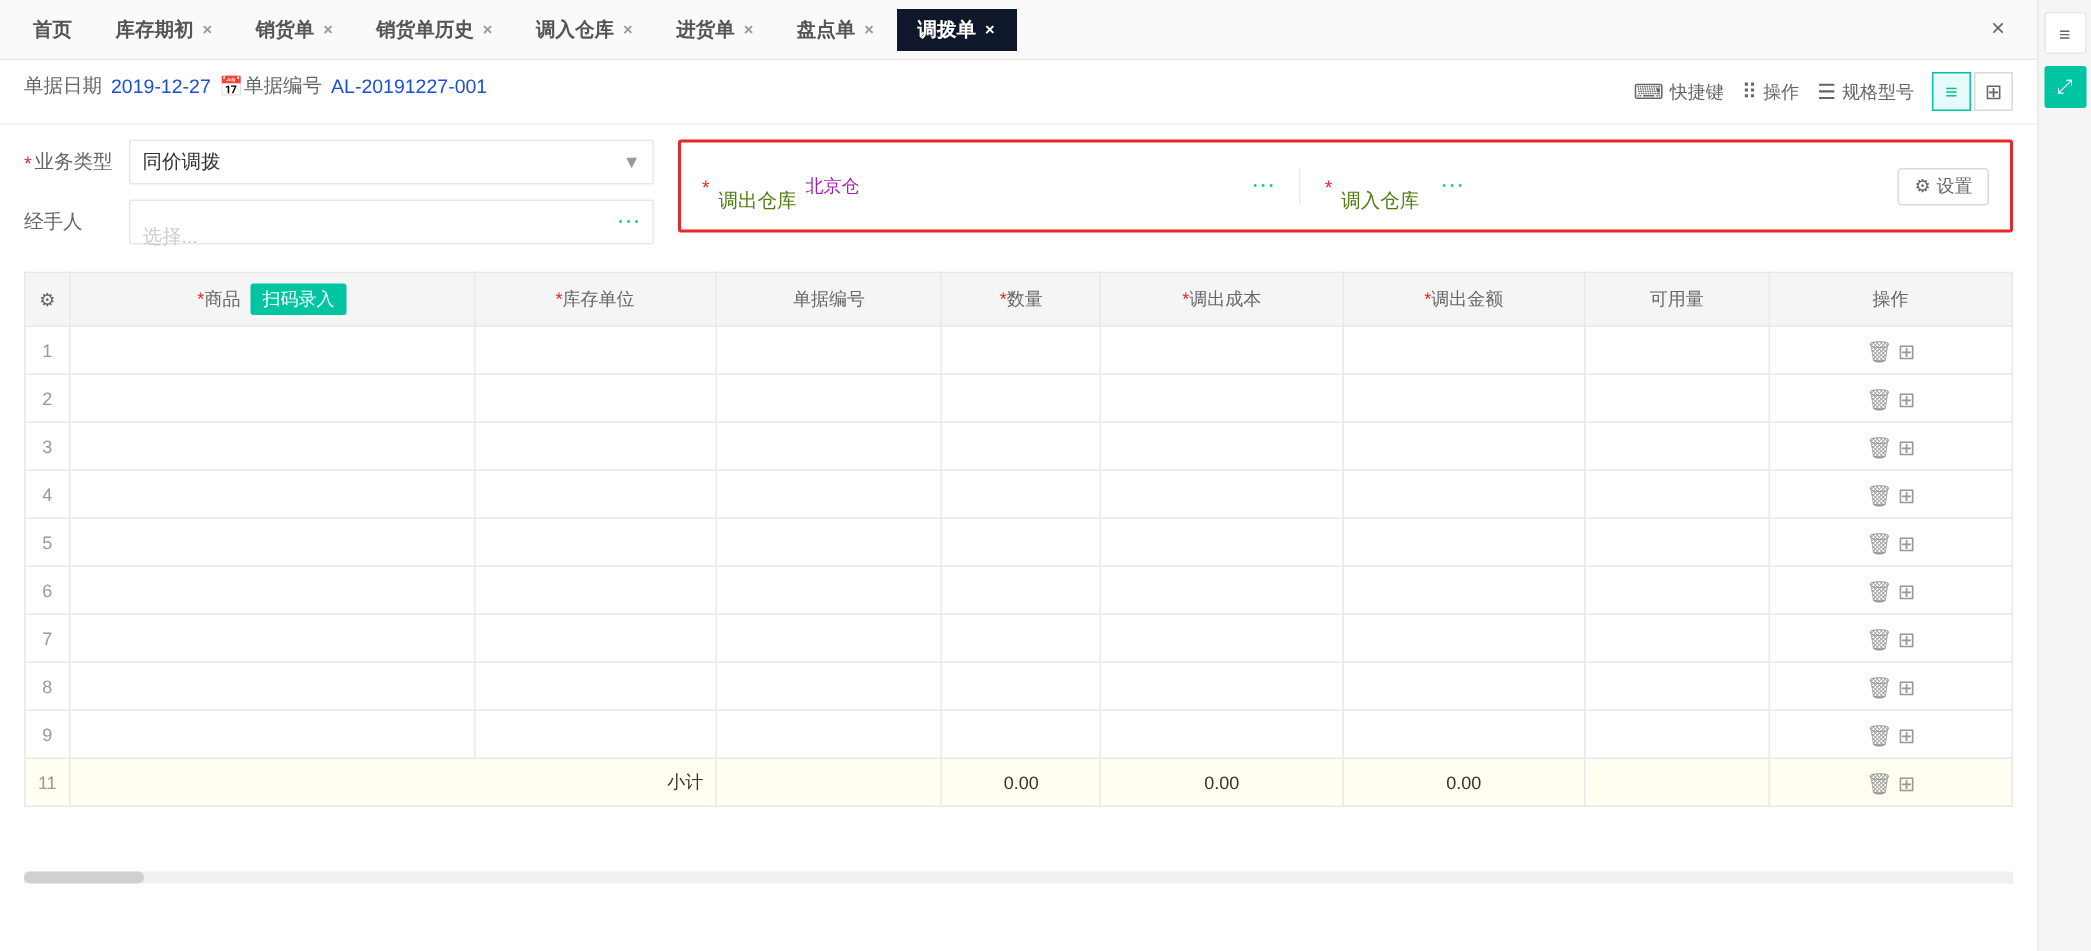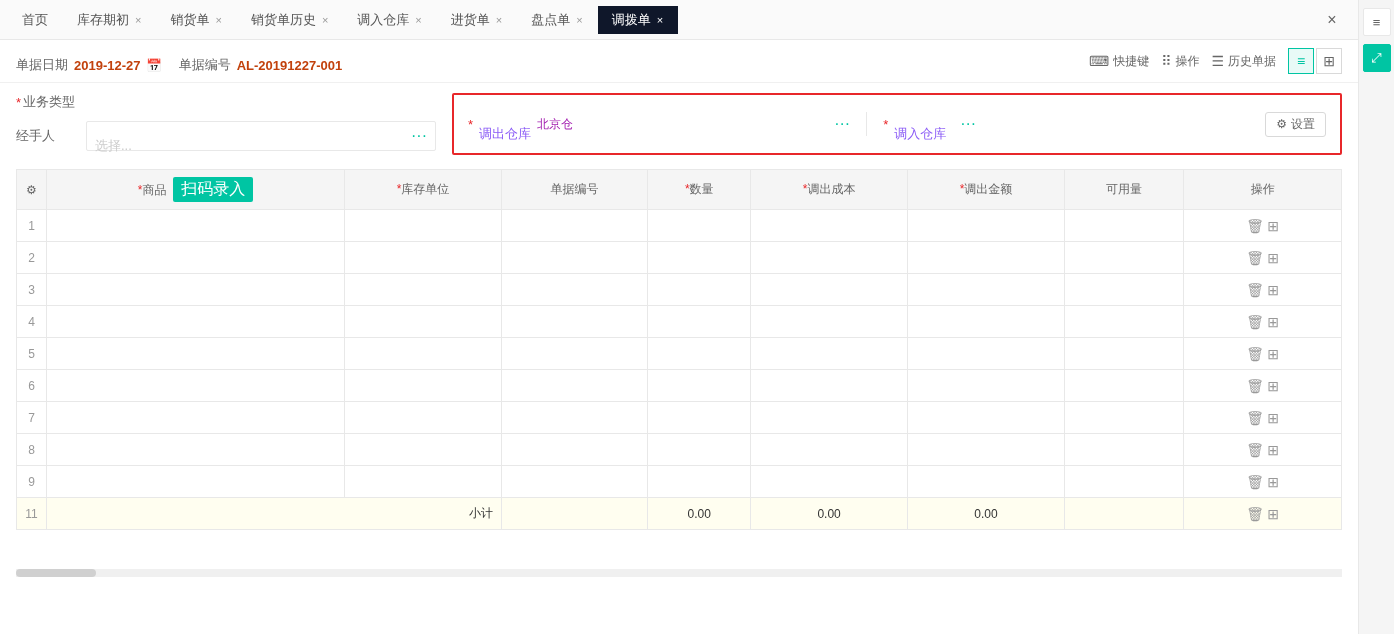--- a/index.html
+++ b/index.html
@@ -14,45 +14,45 @@
       padding: 0 8px;
       position: relative;
     }
     .tab {
       display: inline-flex; align-items: center;
       padding: 0 14px; height: 28px;
       cursor: pointer; font-size: 13px;
       color: #555; border-right: 1px solid transparent;
       white-space: nowrap;
       position: relative;
+      font-weight: bold;
     }
     .tab .tab-close {
       margin-left: 6px; font-size: 11px; color: #999; cursor: pointer;
     }
     .tab.active {
       background: #0f172a; color: #fff;
       border-radius: 0;
     }
     .tab.active .tab-close { color: #fff; }
     .tab-window-close {
       margin-left: auto; width: 36px; height: 36px;
       display: flex; align-items: center; justify-content: center;
       cursor: pointer; font-size: 16px; color: #666;
     }
 
     
     .toolbar {
-      display: flex; align-items: flex-end;
+      display: flex; align-items: flex-start;
       padding: 8px 16px;
       border-bottom: 1px solid #f0f0f0;
-      gap: 16px;
     }
     .toolbar-item { display: flex; align-items: center; gap: 6px; font-size: 13px; }
     .toolbar-label { color: #666; }
-    .toolbar-value { color: #c2410c; font-weight: 700; }
+    .toolbar-value { color: #1d4ed8; font-weight: 400; }
     .calendar-icon { color: #666; cursor: pointer; }
 
     
     .toolbar-right {
       margin-left: auto; display: flex; align-items: center; gap: 12px;
     }
     .toolbar-action {
       display: flex; align-items: center; gap: 4px;
       color: #666; font-size: 12px; cursor: pointer;
     }
@@ -99,21 +99,21 @@
       height: 30px;
     }
     .form-control-text { flex: 1; font-size: 13px; color: #333; }
     .form-control-arrow { color: #999; font-size: 12px; margin-left: 4px; }
     .form-placeholder { color: #ccc; margin-top: 19px; }
 
     .warehouse-item {
       display: flex; align-items: center; gap: 6px;
       flex: 1;
     }
-    .warehouse-label { color: #8b5cf6; font-size: 13px; white-space: nowrap; margin-top: 20px; }
+    .warehouse-label { color: #4d7c0f; font-size: 13px; white-space: nowrap; margin-top: 20px; }
     .warehouse-value { color: #a21caf; font-size: 12px; flex: 1; }
     .warehouse-dots { color: #00c5a3; cursor: pointer; font-size: 16px; margin-left: 8px; }
     .warehouse-divider { width: 1px; background: #e8e8e8; height: 24px; margin: 0 16px; }
 
     
     .table-container { padding: 0 16px; flex: 1; overflow: hidden; }
     .data-table { width: 100%; border-collapse: collapse; }
     .data-table th {
       background: #f5f5f5; font-weight: normal; font-size: 12px;
       color: #666; padding: 7px 8px; border: 1px solid #e8e8e8;
@@ -121,21 +121,21 @@
     }
     .data-table th .required-star { color: #e8272a; }
     .data-table td {
       border: 1px solid #e8e8e8; padding: 5px 8px;
       font-size: 12px; color: #333; height: 32px;
       text-align: center;
     }
     .row-num { color: #999; font-size: 12px; }
     .scan-btn {
       background: #00c5a3; color: #fff; border: none; border-radius: 2px;
-      padding: 2px 8px; font-size: 16px; cursor: pointer;
+      padding: 2px 8px; font-size: 12px; cursor: pointer;
     }
     .table-action-btn {
       cursor: pointer; font-size: 14px; color: #999; background: none; border: none;
     }
     .subtotal-row td { background: #fffef0; font-weight: 500; }
     .gear-col { width: 30px; }
 
     
     .side-panel {
       position: fixed; right: 0; top: 0; bottom: 0;
@@ -209,35 +209,39 @@
       <div class="toolbar-action">
         <span class="icon">⌨</span>
         <span>快捷键</span>
       </div>
       <div class="toolbar-action">
         <span class="icon">⠿</span>
         <span>操作</span>
       </div>
       <div class="toolbar-action">
         <span class="icon">☰</span>
-        <span>历史单据</span>
+        <span>规格型号</span>
       </div>
       <div class="view-toggle">
         <button class="view-btn active">≡</button>
         <button class="view-btn">⊞</button>
       </div>
     </div>
   </div>
 
   <div class="form-area">
     <div class="form-left">
       <div class="form-row">
         <div class="form-row-label">
           <span class="required-star">*</span>
           <span>业务类型</span>
+        </div>
+        <div class="form-control">
+          <span class="form-control-text">同价调拨</span>
+          <span class="form-control-arrow">▼</span>
         </div>
       </div>
       <div class="form-row">
         <div class="form-row-label">
           <span>经手人</span>
         </div>
         <div class="form-control">
           <span class="form-control-text form-placeholder">选择...</span>
           <span class="warehouse-dots">···</span>
         </div>

